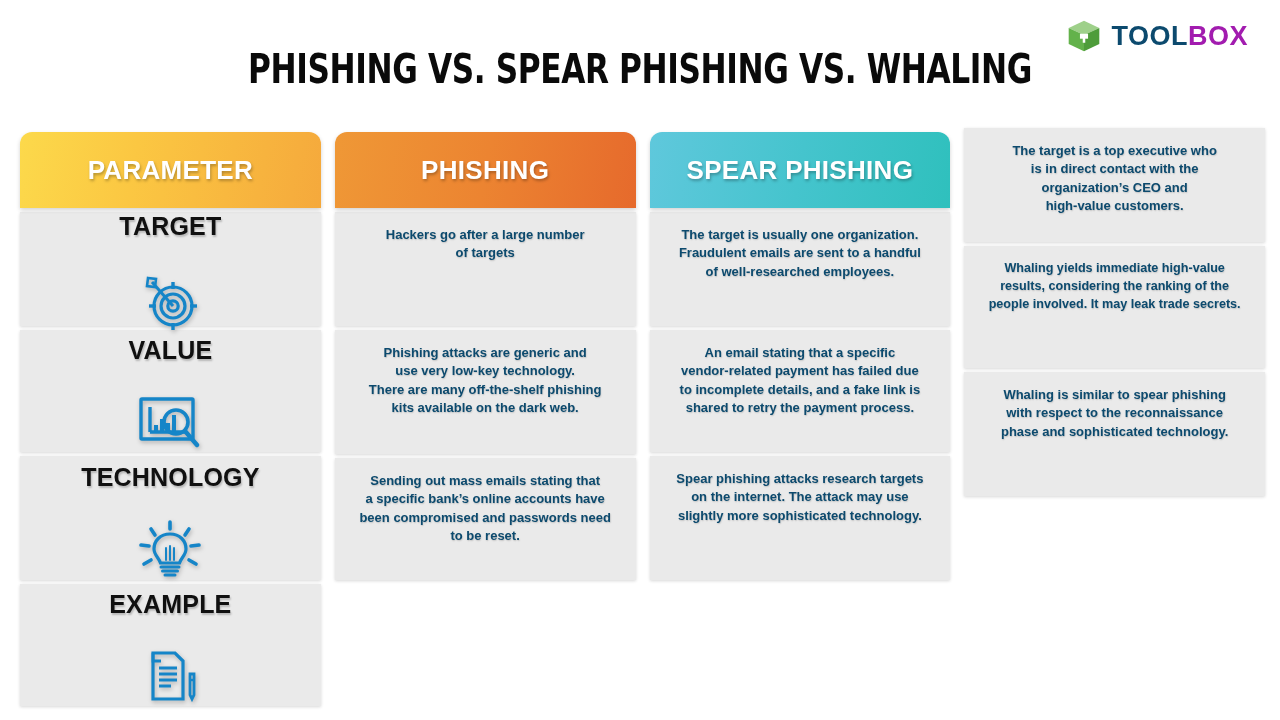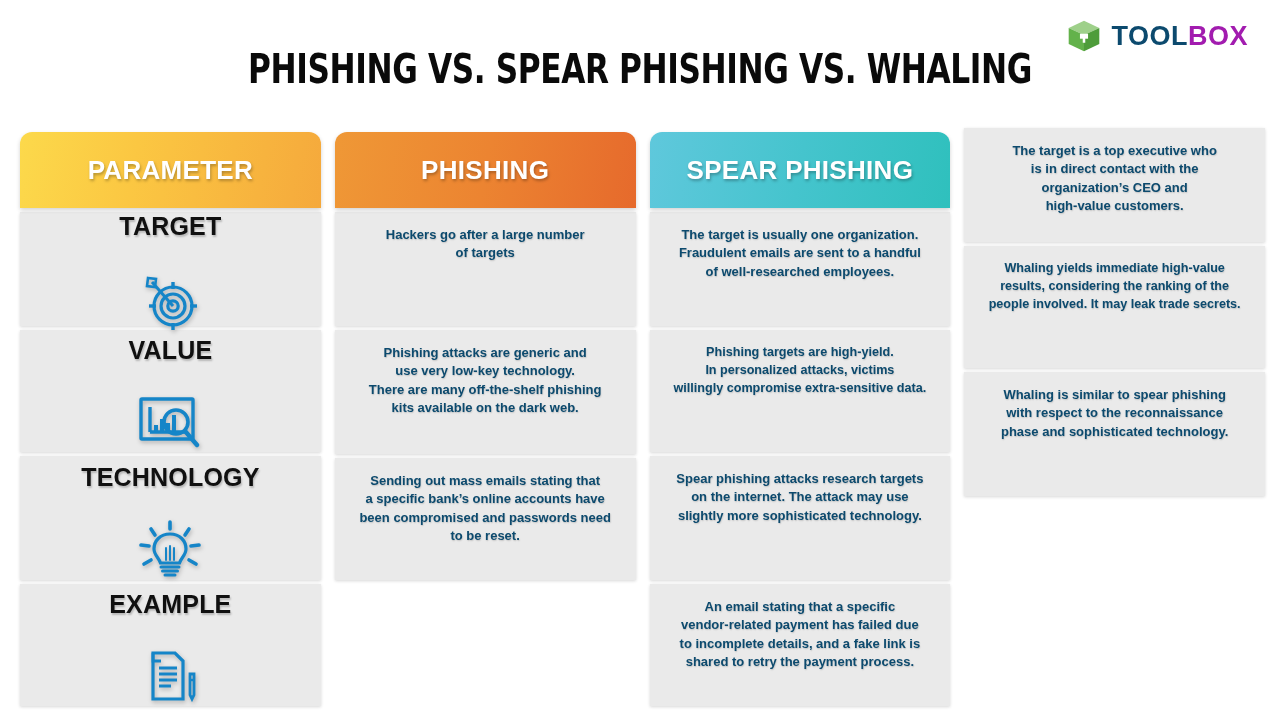--- a/index.html
+++ b/index.html
@@ -229,29 +229,26 @@
     <div class="cell r4 body-cell">
       <div class="body-text">Sending out mass emails stating that<br>a specific bank’s online accounts have<br>been compromised and passwords need<br>to be reset.</div>
     </div>
   </div>
 
   <div class="column">
     <div class="col-header h-spear">SPEAR PHISHING</div>
     <div class="cell r1 body-cell">
       <div class="body-text">The target is usually one organization.<br>Fraudulent emails are sent to a handful<br>of well-researched employees.</div>
     </div>
-    <div class="cell r2 body-cell">
-      <div class="body-text sm">Phishing targets are high-yield.<br>In personalized attacks, victims<br>willingly compromise extra-sensitive data.</div>
+    <div class="cell r4 body-cell">
+      <div class="body-text">An email stating that a specific<br>vendor-related payment has failed due<br>to incomplete details, and a fake link is<br>shared to retry the payment process.</div>
     </div>
     <div class="cell r3 body-cell">
       <div class="body-text">Spear phishing attacks research targets<br>on the internet. The attack may use<br>slightly more sophisticated technology.</div>
     </div>
-    <div class="cell r4 body-cell">
-      <div class="body-text">An email stating that a specific<br>vendor-related payment has failed due<br>to incomplete details, and a fake link is<br>shared to retry the payment process.</div>
-    </div>
   </div>
 
   <div class="column">
     <div class="cell r1 body-cell">
       <div class="body-text">The target is a top executive who<br>is in direct contact with the<br>organization’s CEO and<br>high-value customers.</div>
     </div>
     <div class="cell r2 body-cell">
       <div class="body-text sm">Whaling yields immediate high-value<br>results, considering the ranking of the<br>people involved. It may leak trade secrets.</div>
     </div>
     <div class="cell r3 body-cell">

